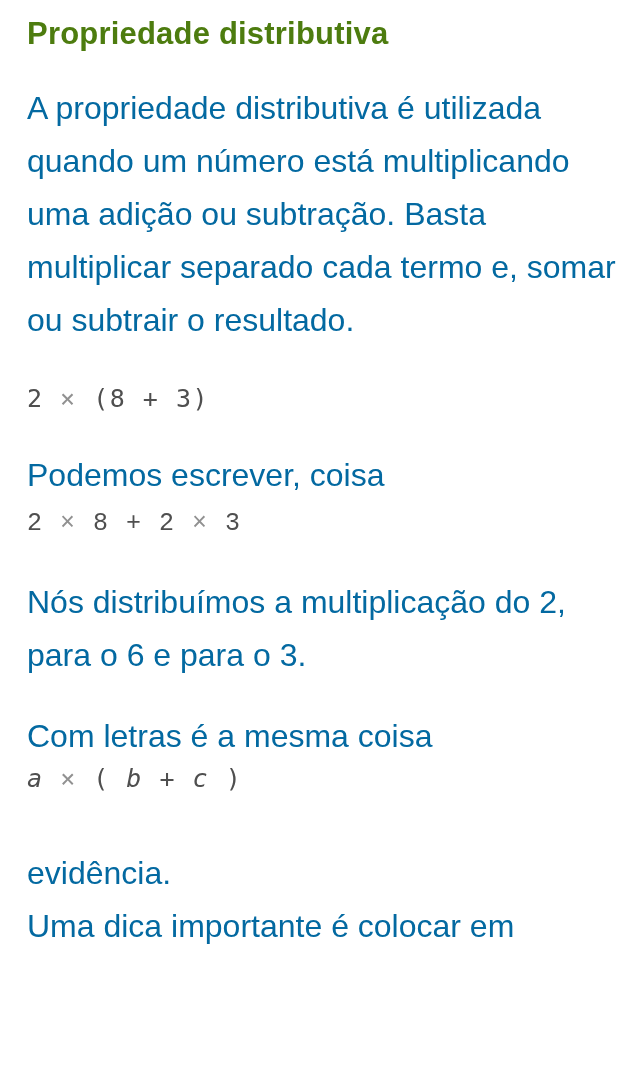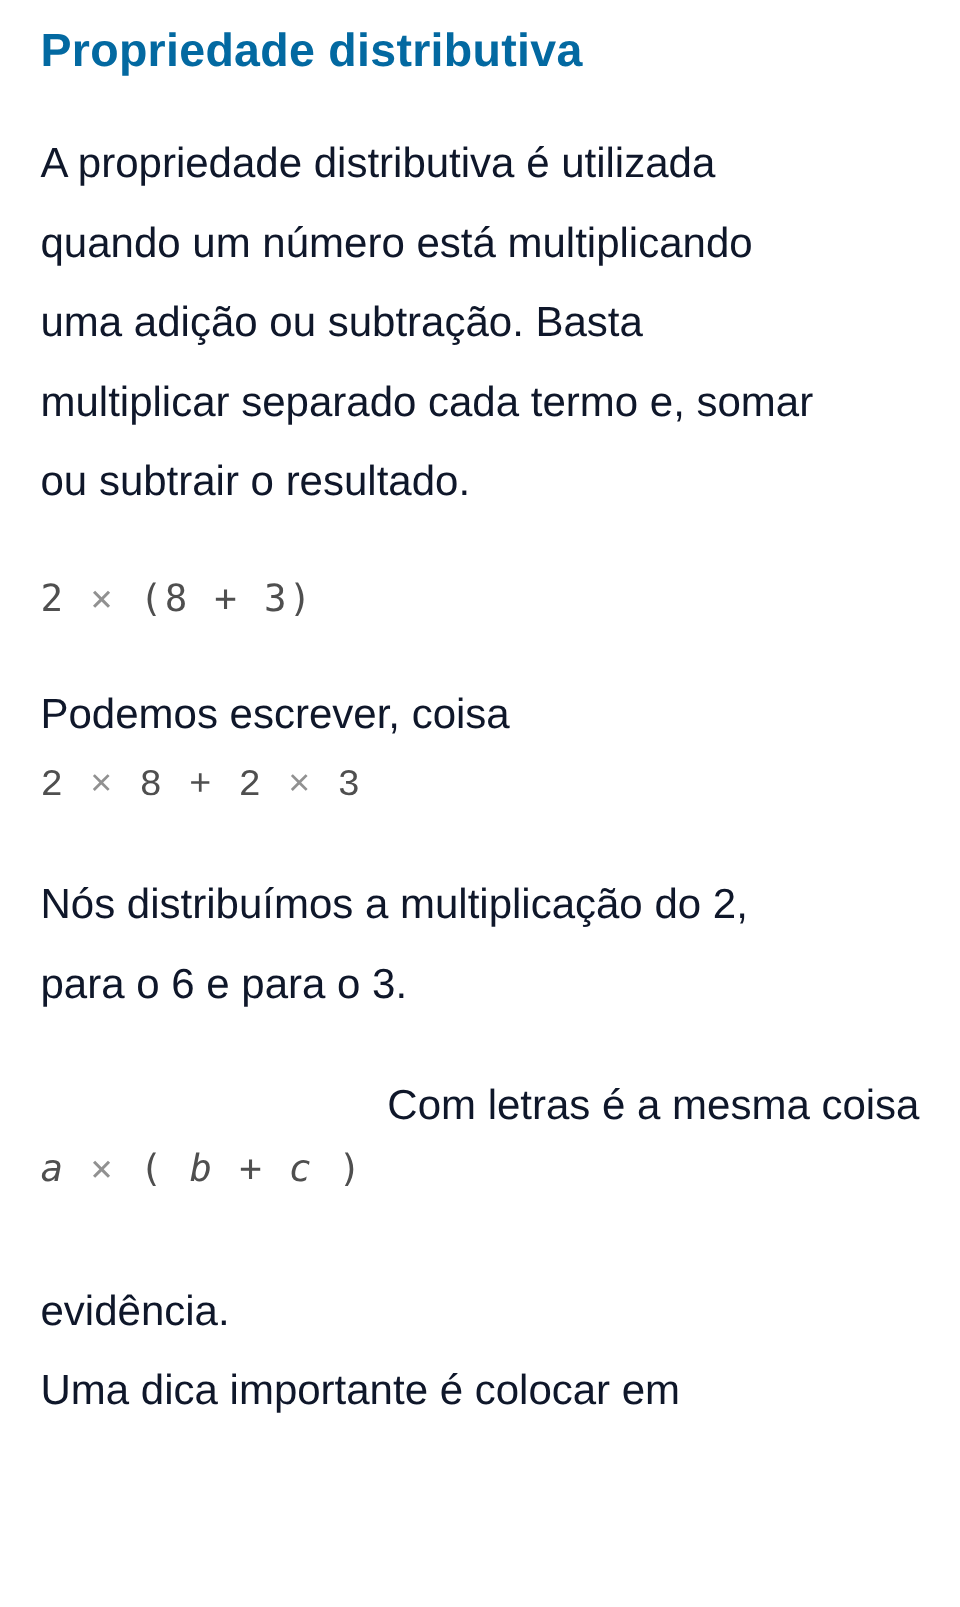--- a/index.html
+++ b/index.html
@@ -14,49 +14,49 @@
     font-family: "Liberation Sans", "DejaVu Sans", sans-serif;
   }
   .article {
     padding: 14px 27px 0 27px;
   }
   .heading {
     margin: 0;
     font-size: 31px;
     line-height: 40px;
     font-weight: 700;
-    color: #0369a1;
+    color: #4d7c0f;
     letter-spacing: 0.2px;
   }
   .para {
-    font-size: 28px;
+    font-size: 32px;
     line-height: 53px;
     font-weight: 300;
-    color: #0f172a;
+    color: #0369a1;
   }
   .para .line {
     white-space: nowrap;
   }
   .math {
     font-family: "DejaVu Sans Mono", "Liberation Mono", monospace;
     font-size: 25px;
     line-height: 32px;
     color: #4f4f4f;
     white-space: pre;
     letter-spacing: 1.5px;
   }
   .mtok.op  { color: #919191; }
   .mtok.var { font-style: italic; }
   
   .b1 { margin-top: 28px; }
   .b2 { margin-top: 36px; }
   .b3 { margin-top: 34px; }
   .b4 { margin-top: 6px; font-family: Liberation Mono, monospace; }
   .b5 { margin-top: 36px; }
-  .b6 { margin-top: 28px; text-align: right; }
+  .b6 { margin-top: 28px; }
   .b7 { }
   .b8 { margin-top: 26px; }
   .b9 { margin-top: 52px; }
 </style>
 </head>
 <body>
 
 <div class="article">
 
   <h1 class="heading">Propriedade distributiva</h1>

